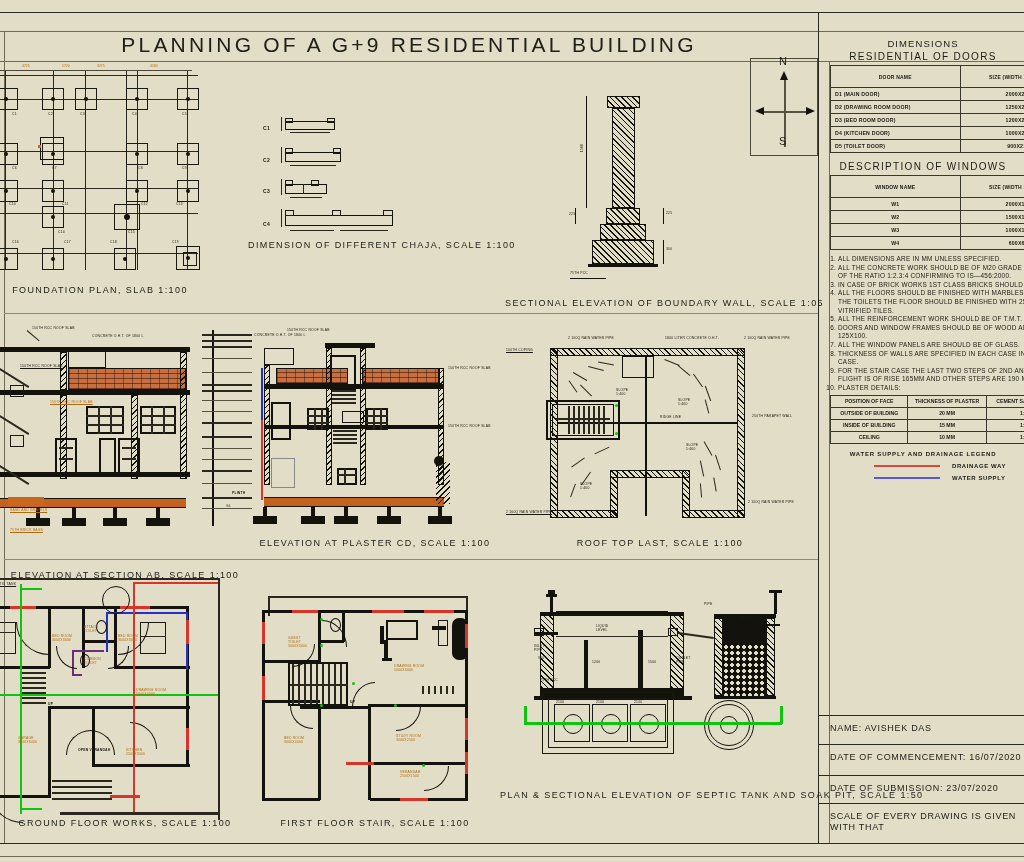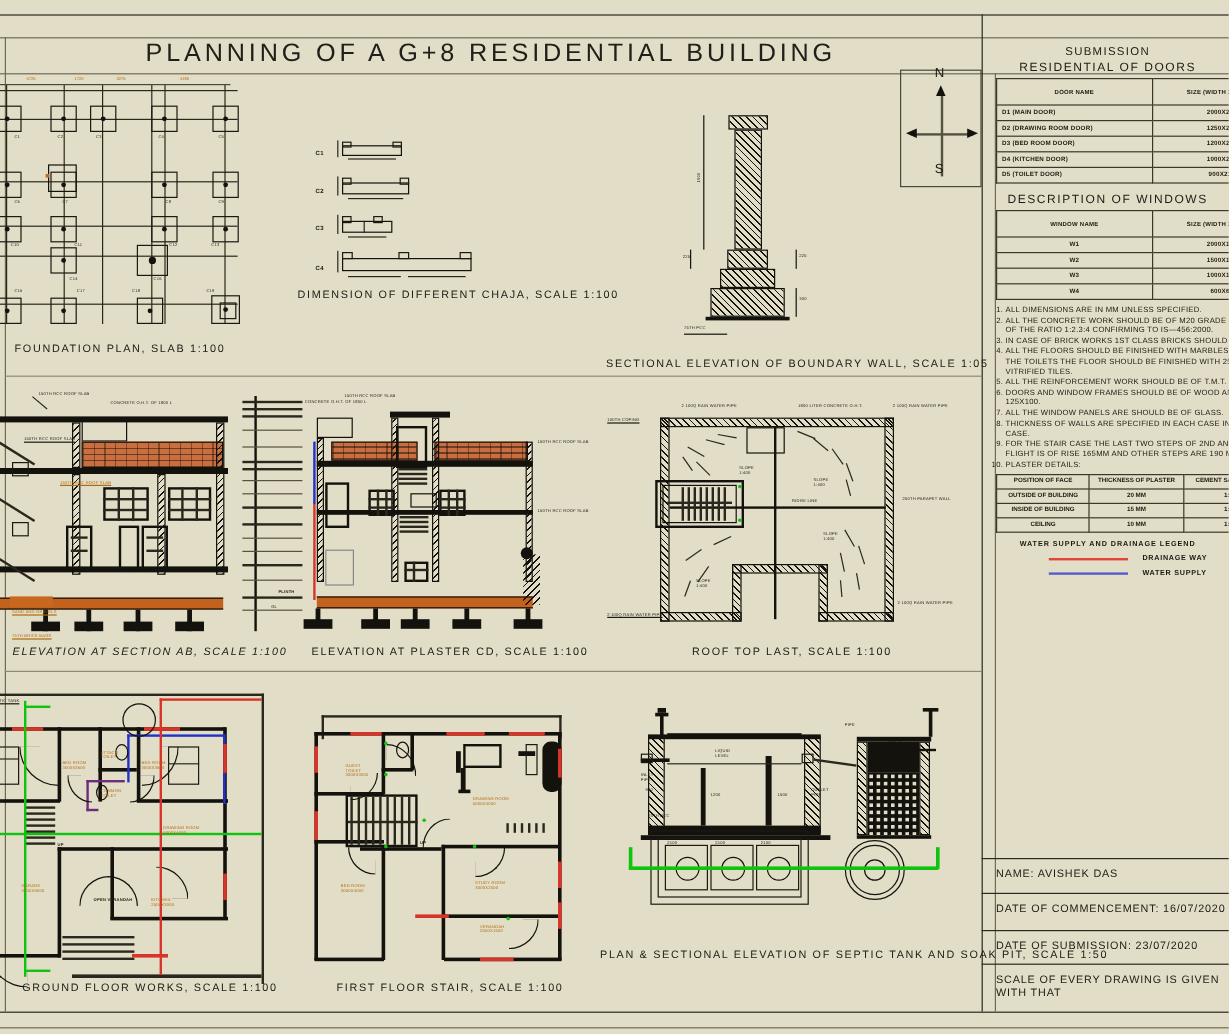--- a/index.html
+++ b/index.html
@@ -90,21 +90,21 @@
 
   <div class="hrule" style="top:12px;"></div>
   <div class="hrule thin" style="top:31px;"></div>
   <div class="hrule thin" style="top:61px;"></div>
   <div class="hrule" style="top:843px;"></div>
   <div class="hrule thin" style="top:856px;"></div>
   <div class="vrule" style="left:818px;top:12px;height:831px;"></div>
   <div class="vrule thin" style="left:4px;top:31px;height:812px;"></div>
   <div class="vrule thin" style="left:829px;top:61px;height:782px;"></div>
 
-  <div class="sheet-title">PLANNING OF A G+8 RESIDENTIAL BUILDING</div>
+  <div class="sheet-title">PLANNING OF A G+9 RESIDENTIAL BUILDING</div>
 
   <div class="ln" style="left:4px;top:313px;width:814px;height:1px;background:#8c8a72;"></div>
   <div class="ln" style="left:4px;top:559px;width:814px;height:1px;background:#8c8a72;"></div>
 
   <div class="boxt" style="left:750px;top:58px;width:68px;height:98px;">
     <div class="gry" style="left:33px;top:18px;width:1.5px;height:70px;"></div>
     <div class="gry" style="left:8px;top:52px;width:52px;height:1.5px;"></div>
     <div style="position:absolute;left:29px;top:12px;width:0;height:0;border-left:4px solid transparent;border-right:4px solid transparent;border-bottom:9px solid #13120d;"></div>
     <div style="position:absolute;left:4px;top:48px;width:0;height:0;border-top:4px solid transparent;border-bottom:4px solid transparent;border-right:9px solid #13120d;"></div>
     <div style="position:absolute;left:55px;top:48px;width:0;height:0;border-top:4px solid transparent;border-bottom:4px solid transparent;border-left:9px solid #13120d;"></div>
@@ -340,21 +340,21 @@
     <div class="tiny" style="left:232px;top:491px;font-weight:700;">PLINTH</div>
     <div class="tiny" style="left:226px;top:504px;">GL</div>
 
     <div class="tiny" style="left:32px;top:326px;">150TH RCC ROOF SLAB</div>
     <div class="ln" style="left:27px;top:330px;width:16px;height:1px;transform:rotate(40deg);transform-origin:left;"></div>
     <div class="tiny" style="left:92px;top:334px;">CONCRETE O.H.T. OF 1800 L</div>
     <div class="tiny" style="left:20px;top:364px;text-decoration:underline;">150TH RCC ROOF SLAB</div>
     <div class="tiny" style="left:50px;top:400px;text-decoration:underline;color:#b06a10;">150TH RCC ROOF SLAB</div>
     <div class="tiny" style="left:10px;top:508px;text-decoration:underline;color:#b06a10;">SAND AND GRAVELS</div>
     <div class="tiny" style="left:10px;top:528px;text-decoration:underline;color:#b06a10;">75TH BRICK BAGS</div>
-    <div class="cap big" style="left:0px;top:538px;width:250px;font-style:italic;">ELEVATION AT SECTION AB, SCALE 1:100</div>
+    <div class="cap big" style="left:0px;top:570px;width:250px;">ELEVATION AT SECTION AB, SCALE 1:100</div>
   </div>
 
   <div>
     <div class="blk" style="left:325px;top:343px;width:50px;height:5px;"></div>
     <div class="box" style="left:264px;top:348px;width:30px;height:17px;border-color:#13120d;"></div>
     <div class="brick" style="left:276px;top:368px;width:72px;height:16px;"></div>
     <div class="brick" style="left:362px;top:368px;width:78px;height:16px;"></div>
     <div class="blk" style="left:264px;top:384px;width:180px;height:5px;"></div>
 
     <div class="hatchv" style="left:264px;top:365px;width:6px;height:120px;"></div>
@@ -778,21 +778,21 @@
     <div class="tiny" style="left:540px;top:678px;">75TH PCC</div>
     <div class="tiny" style="left:704px;top:602px;">PIPE</div>
     <div class="tiny" style="left:740px;top:616px;">BRICK</div>
     <div class="tiny" style="left:556px;top:700px;">2100</div>
     <div class="tiny" style="left:596px;top:700px;">2100</div>
     <div class="tiny" style="left:634px;top:700px;">2100</div>
     <div class="cap big" style="left:500px;top:790px;width:320px;">PLAN &amp; SECTIONAL ELEVATION OF SEPTIC TANK AND SOAK PIT, SCALE 1:50</div>
   </div>
 
   <div id="rpanel">
-    <div class="pnl-h" style="margin-top:2px;">SUBMISSION</div>
+    <div class="pnl-h" style="margin-top:2px;">DIMENSIONS</div>
     <div class="pnl-h2">RESIDENTIAL OF DOORS</div>
 
     <table class="desc">
       <tbody>
           <tr>
         <th class="rounded-tl" style="width:120px;">DOOR NAME</th>
         <th style="width:110px;">SIZE (WIDTH X HEIGHT)</th>
       </tr>
       <tr>
         <td class="nm">D1 (MAIN DOOR)</td>

